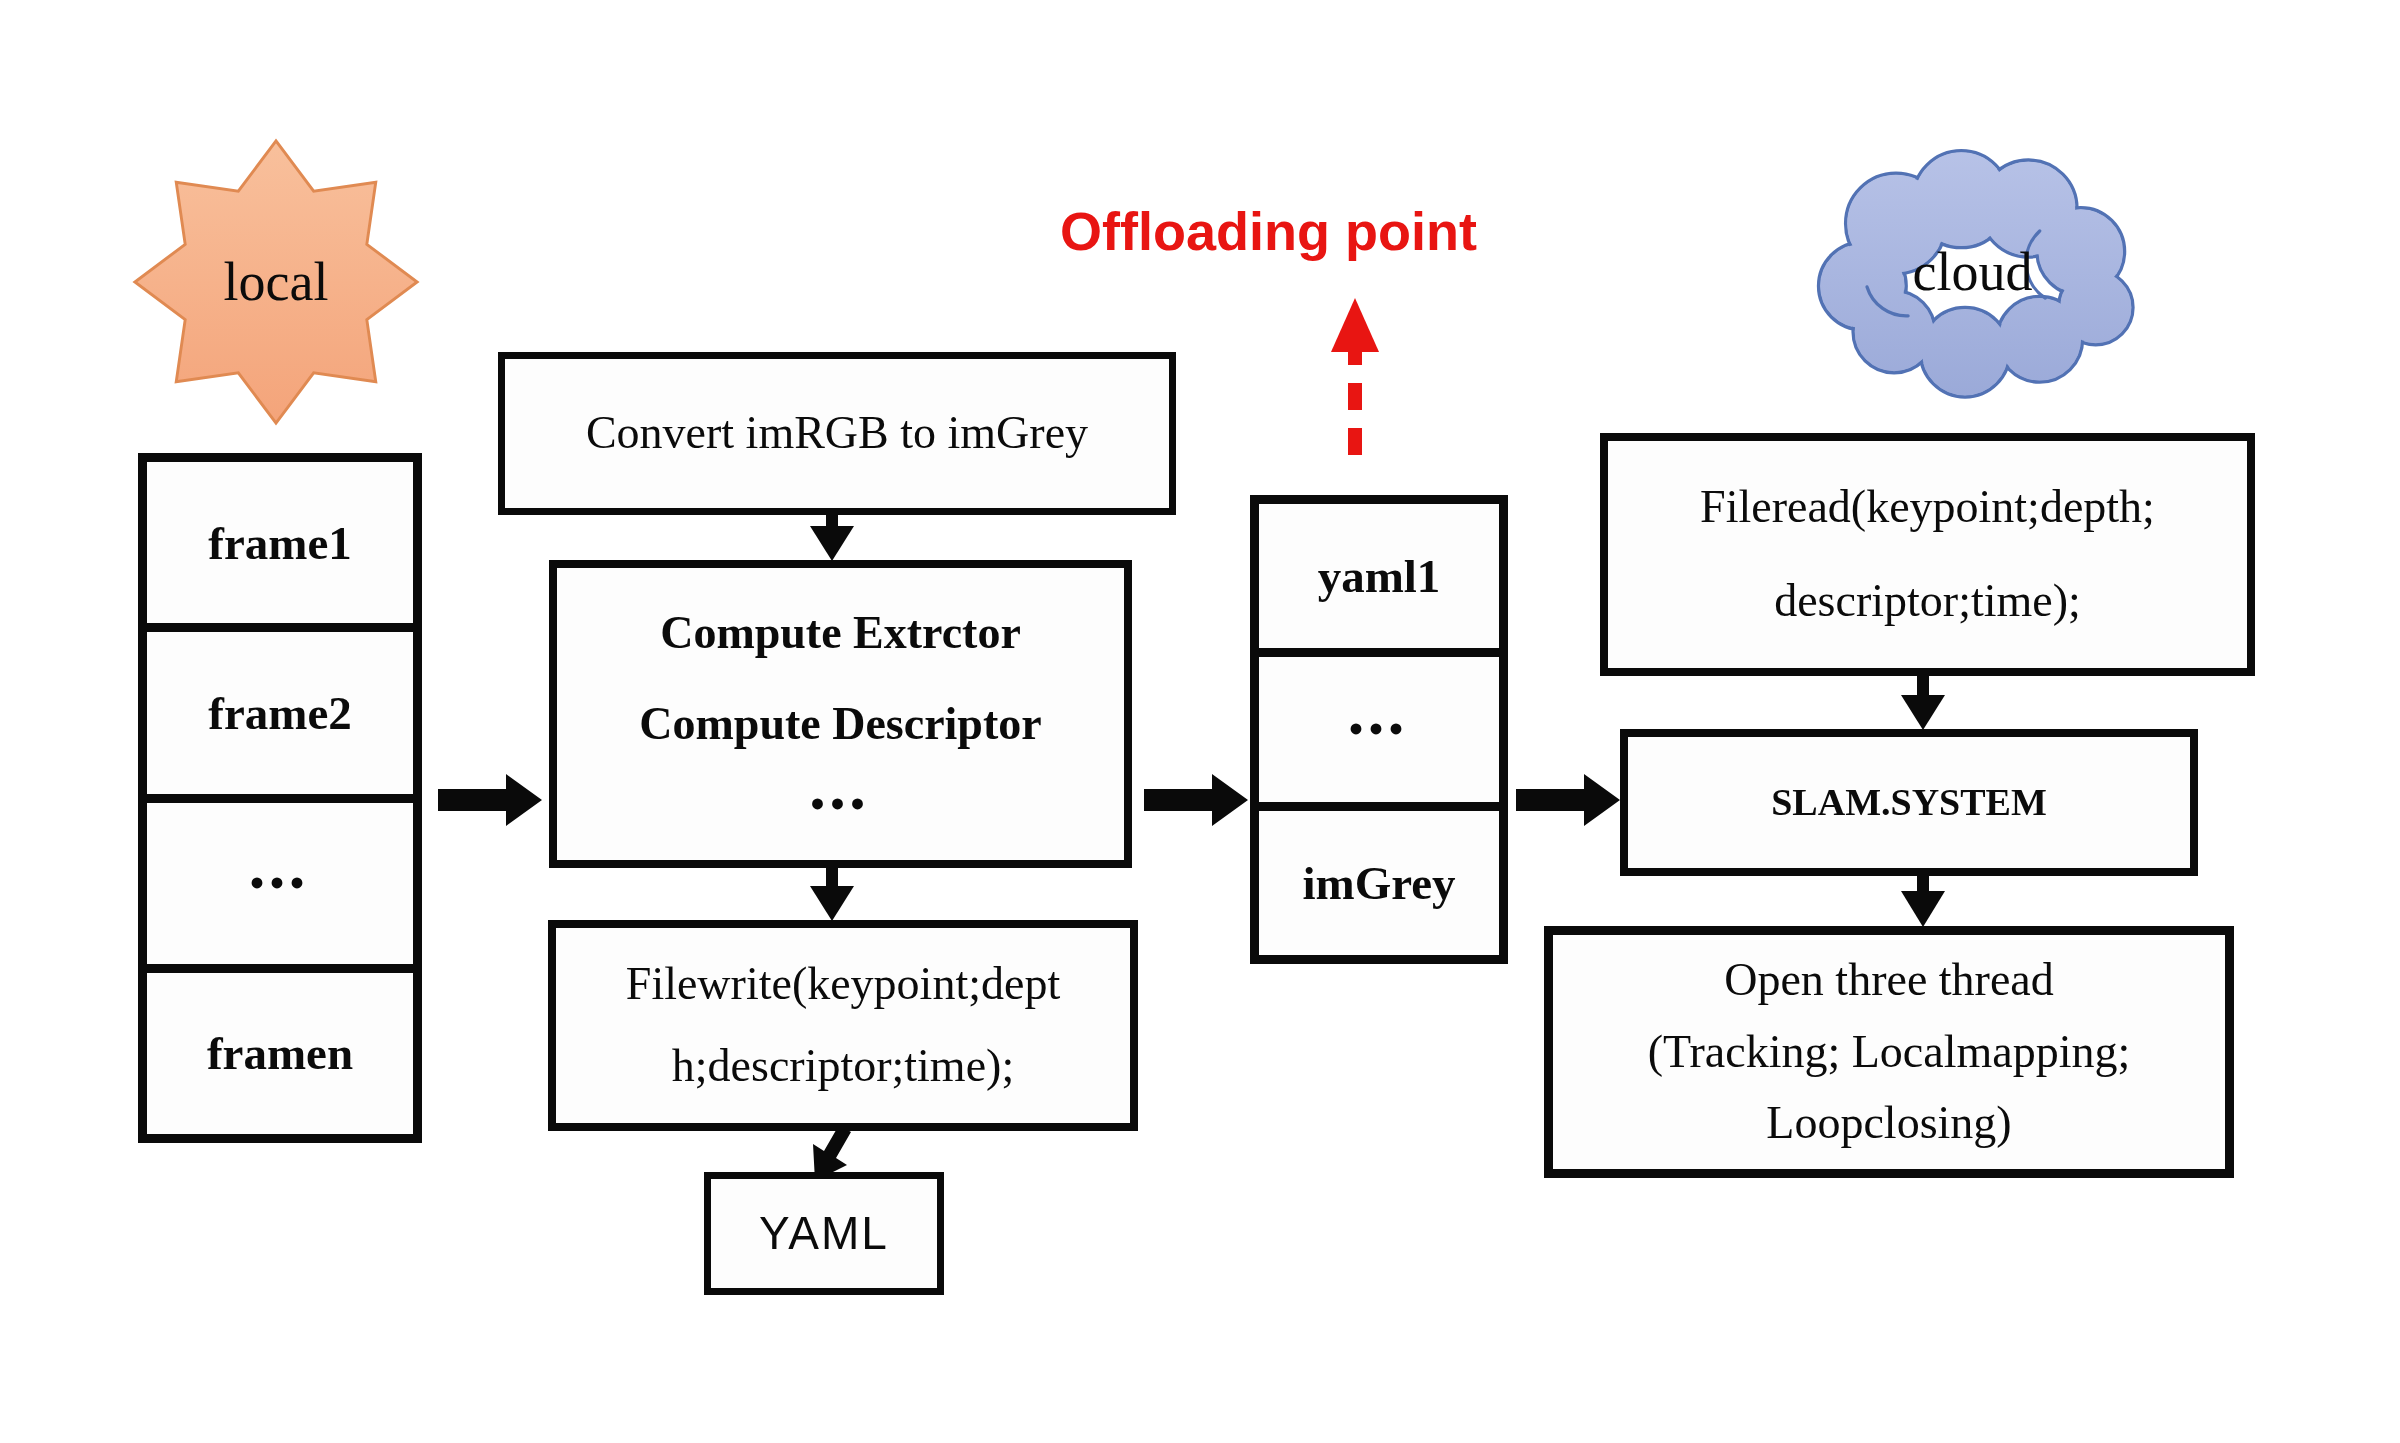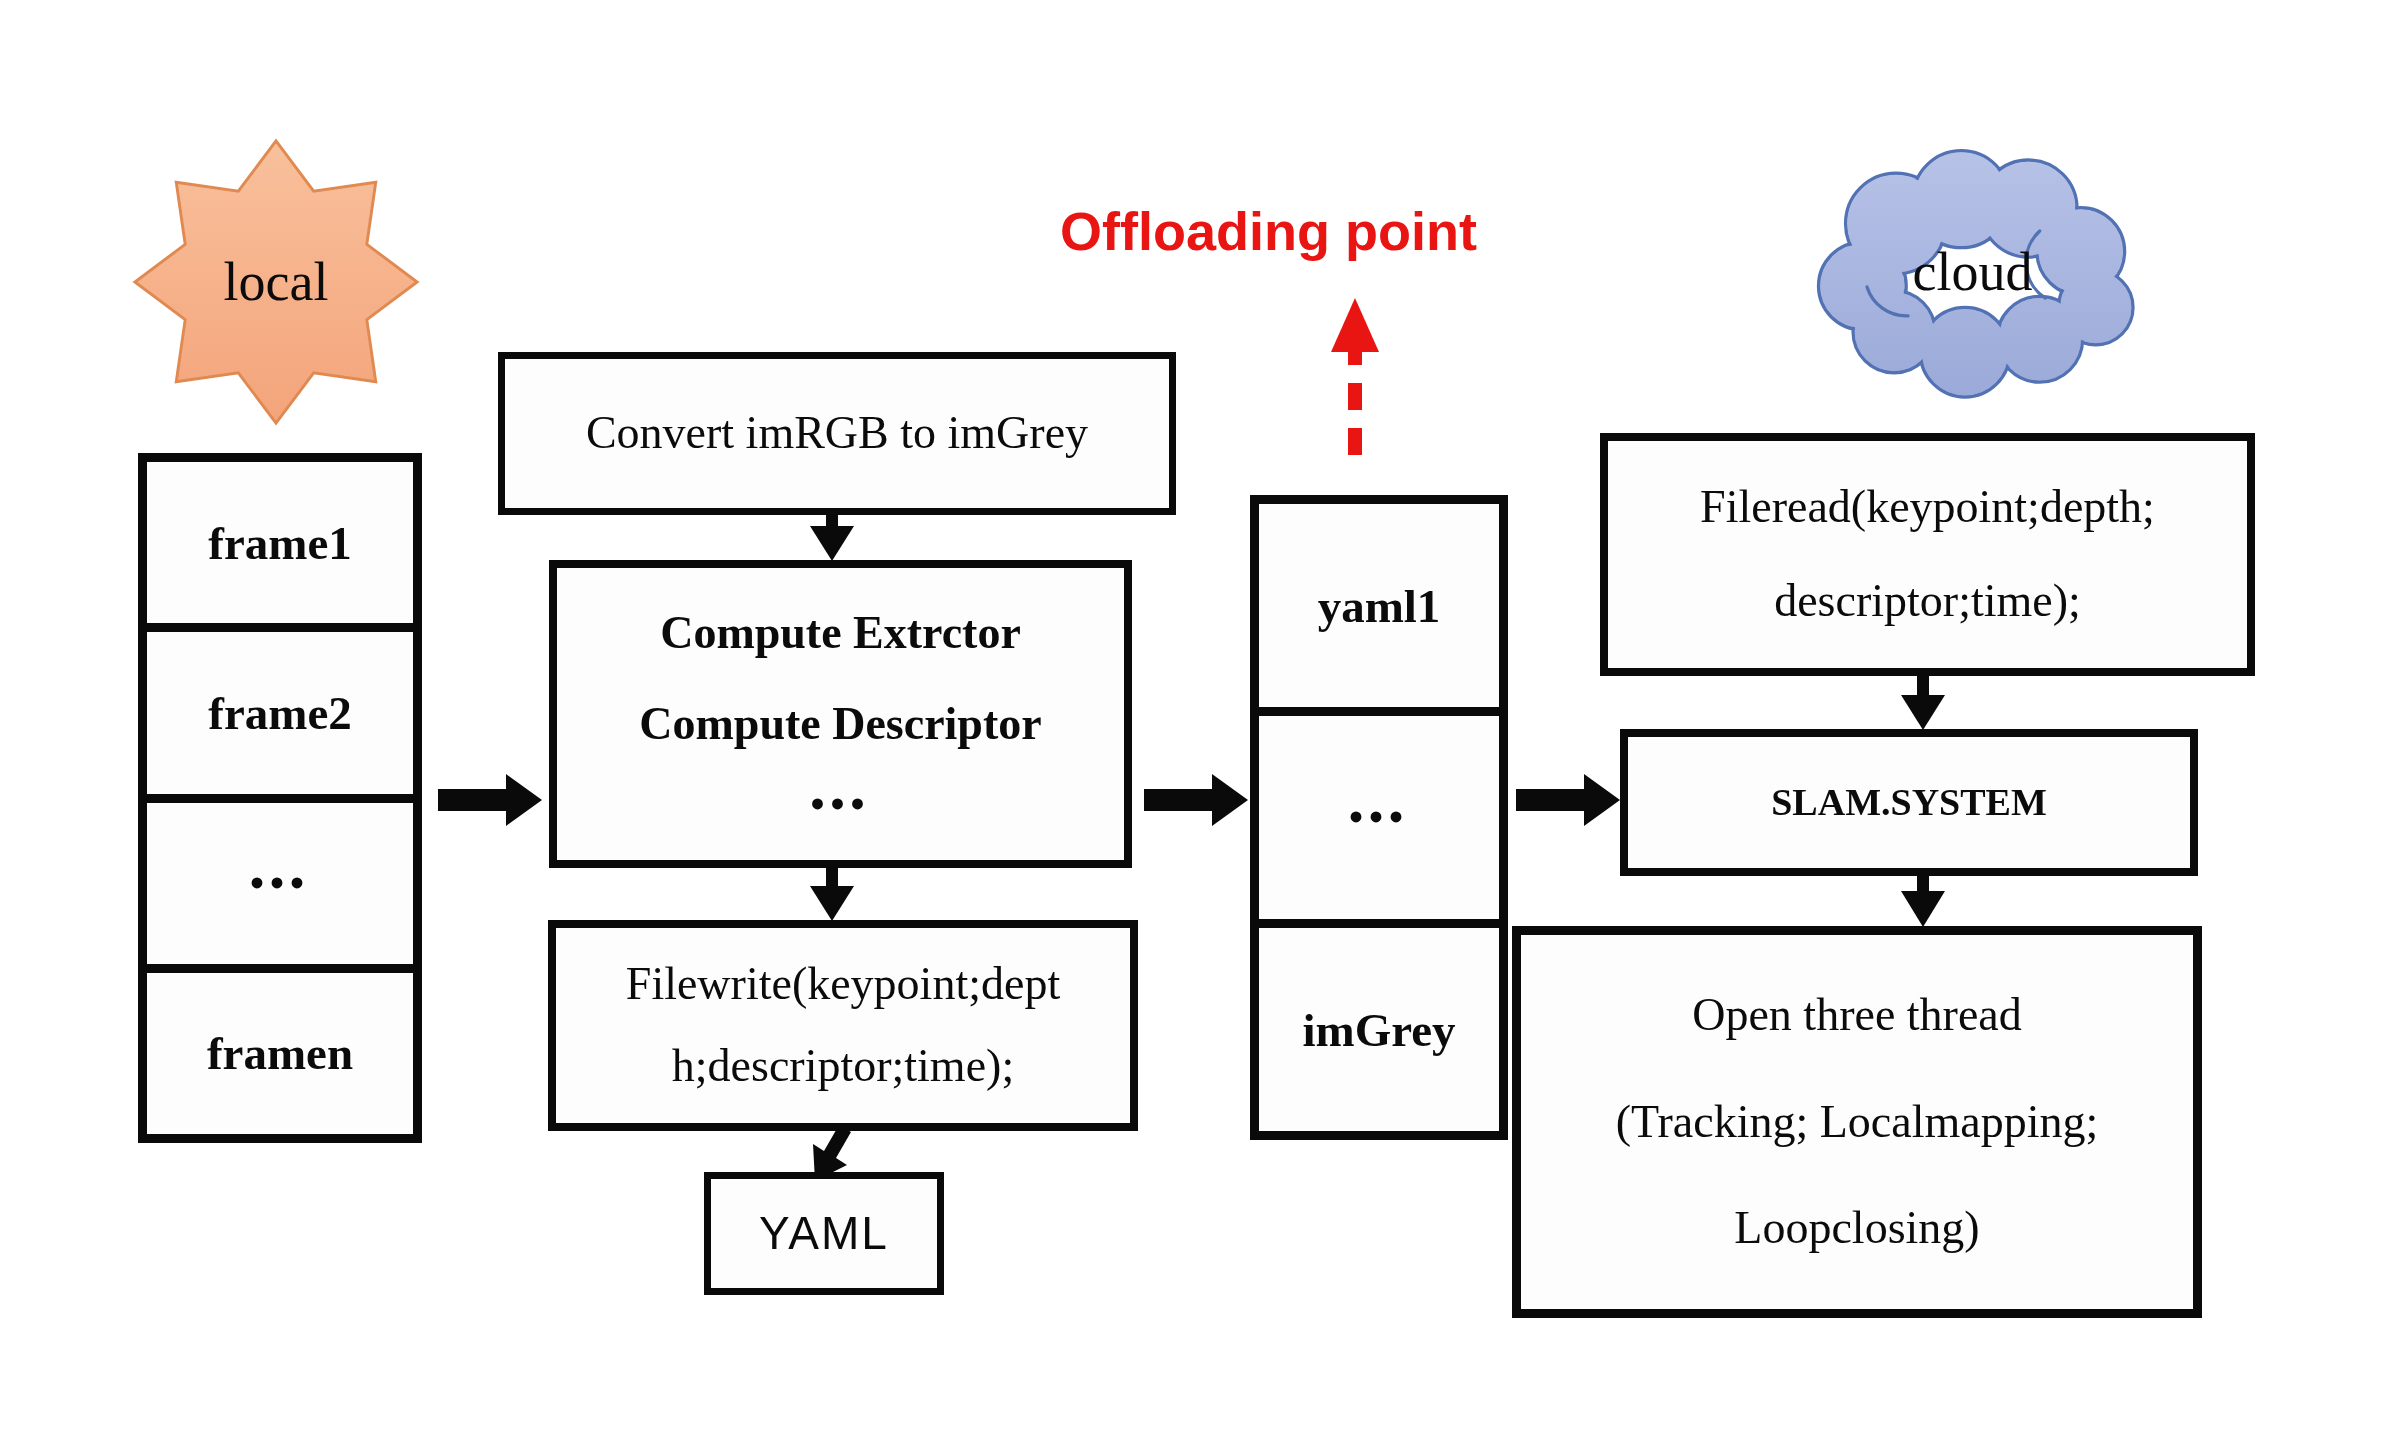--- a/index.html
+++ b/index.html
@@ -182,40 +182,40 @@
 
   <div class="fbox yaml-small" style="left:684px;top:1172px;width:240px;height:123px">
     <div class="line">YAML</div>
   </div>
 
   <div class="fbox" style="left:528px;top:920px;width:590px;height:211px">
     <div class="line">Filewrite(keypoint;dept</div>
     <div class="line">h;descriptor;time);</div>
   </div>
 
-  <div class="stack" style="left:1230px;top:495px;width:258px;height:645px">
+  <div class="stack" style="left:1230px;top:495px;width:258px;height:469px">
     <div class="cell">
         <span>yaml1</span>
       </div>
     <div class="cell dots">
         <span>•••</span>
       </div>
     <div class="cell">
         <span>imGrey</span>
       </div>
   </div>
 
   <div class="fbox" style="left:1580px;top:433px;width:655px;height:243px">
     <div class="line">Fileread(keypoint;depth;</div>
     <div class="line">descriptor;time);</div>
   </div>
 
   <div class="fbox bold" style="left:1600px;top:729px;width:578px;height:147px;font-size:38px">
     <div class="line">SLAM.SYSTEM</div>
   </div>
 
-  <div class="fbox" style="left:1492px;top:926px;width:690px;height:392px;border-width:9px">
+  <div class="fbox" style="left:1524px;top:926px;width:690px;height:252px;border-width:9px">
     <div class="line">Open three thread</div>
     <div class="line">(Tracking; Localmapping;</div>
     <div class="line">Loopclosing)</div>
   </div>
 
 </div>
 
 </body></html>

